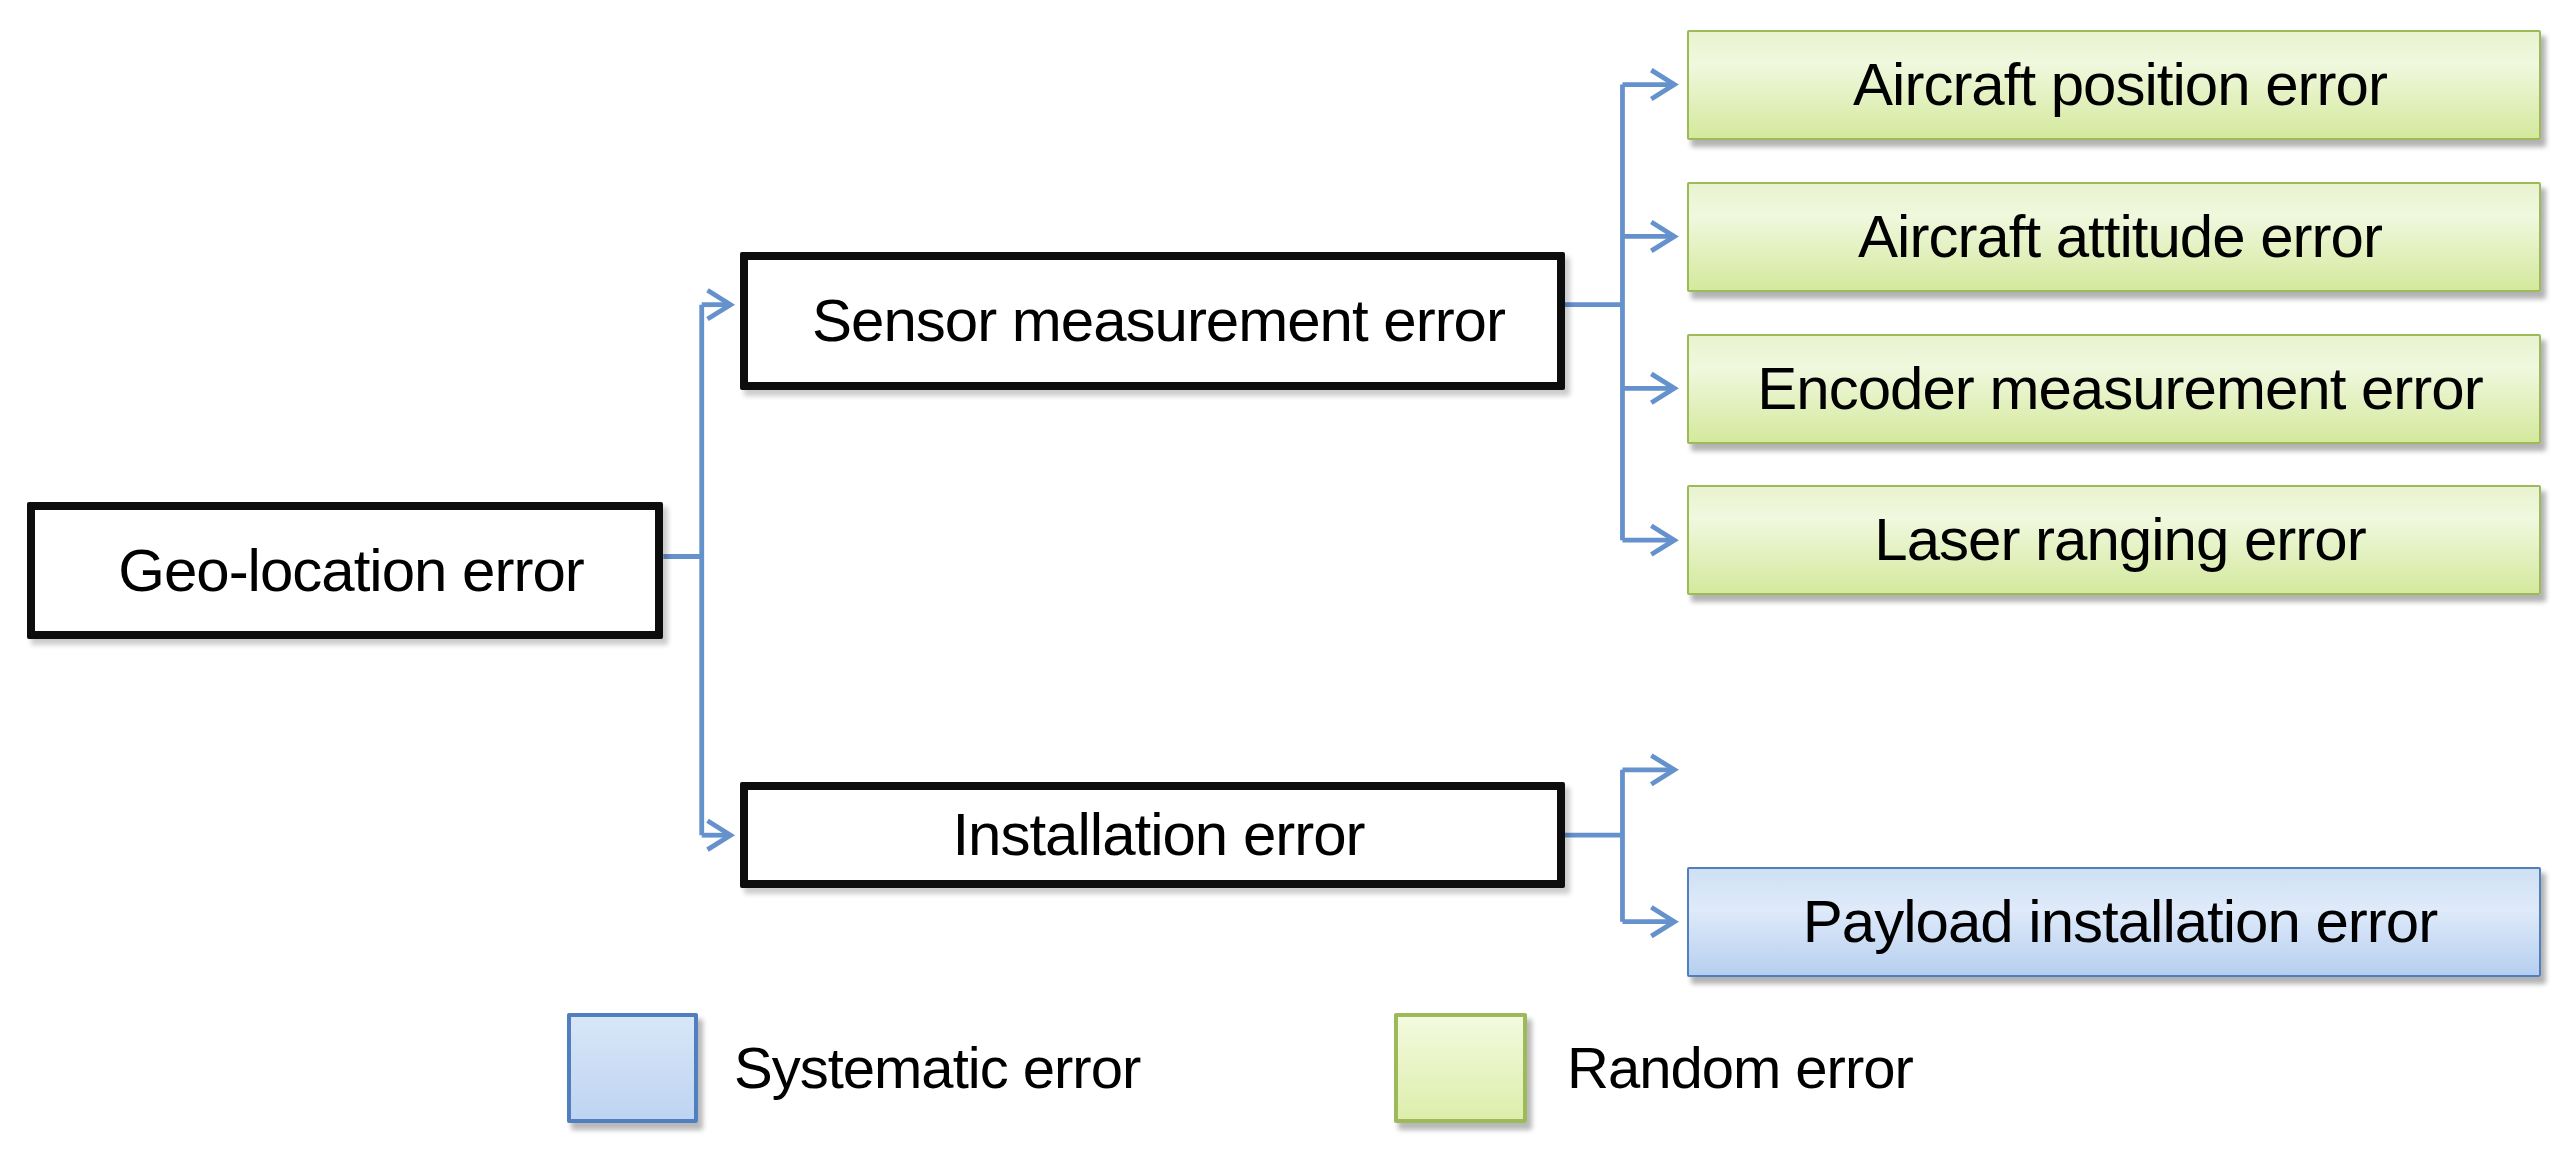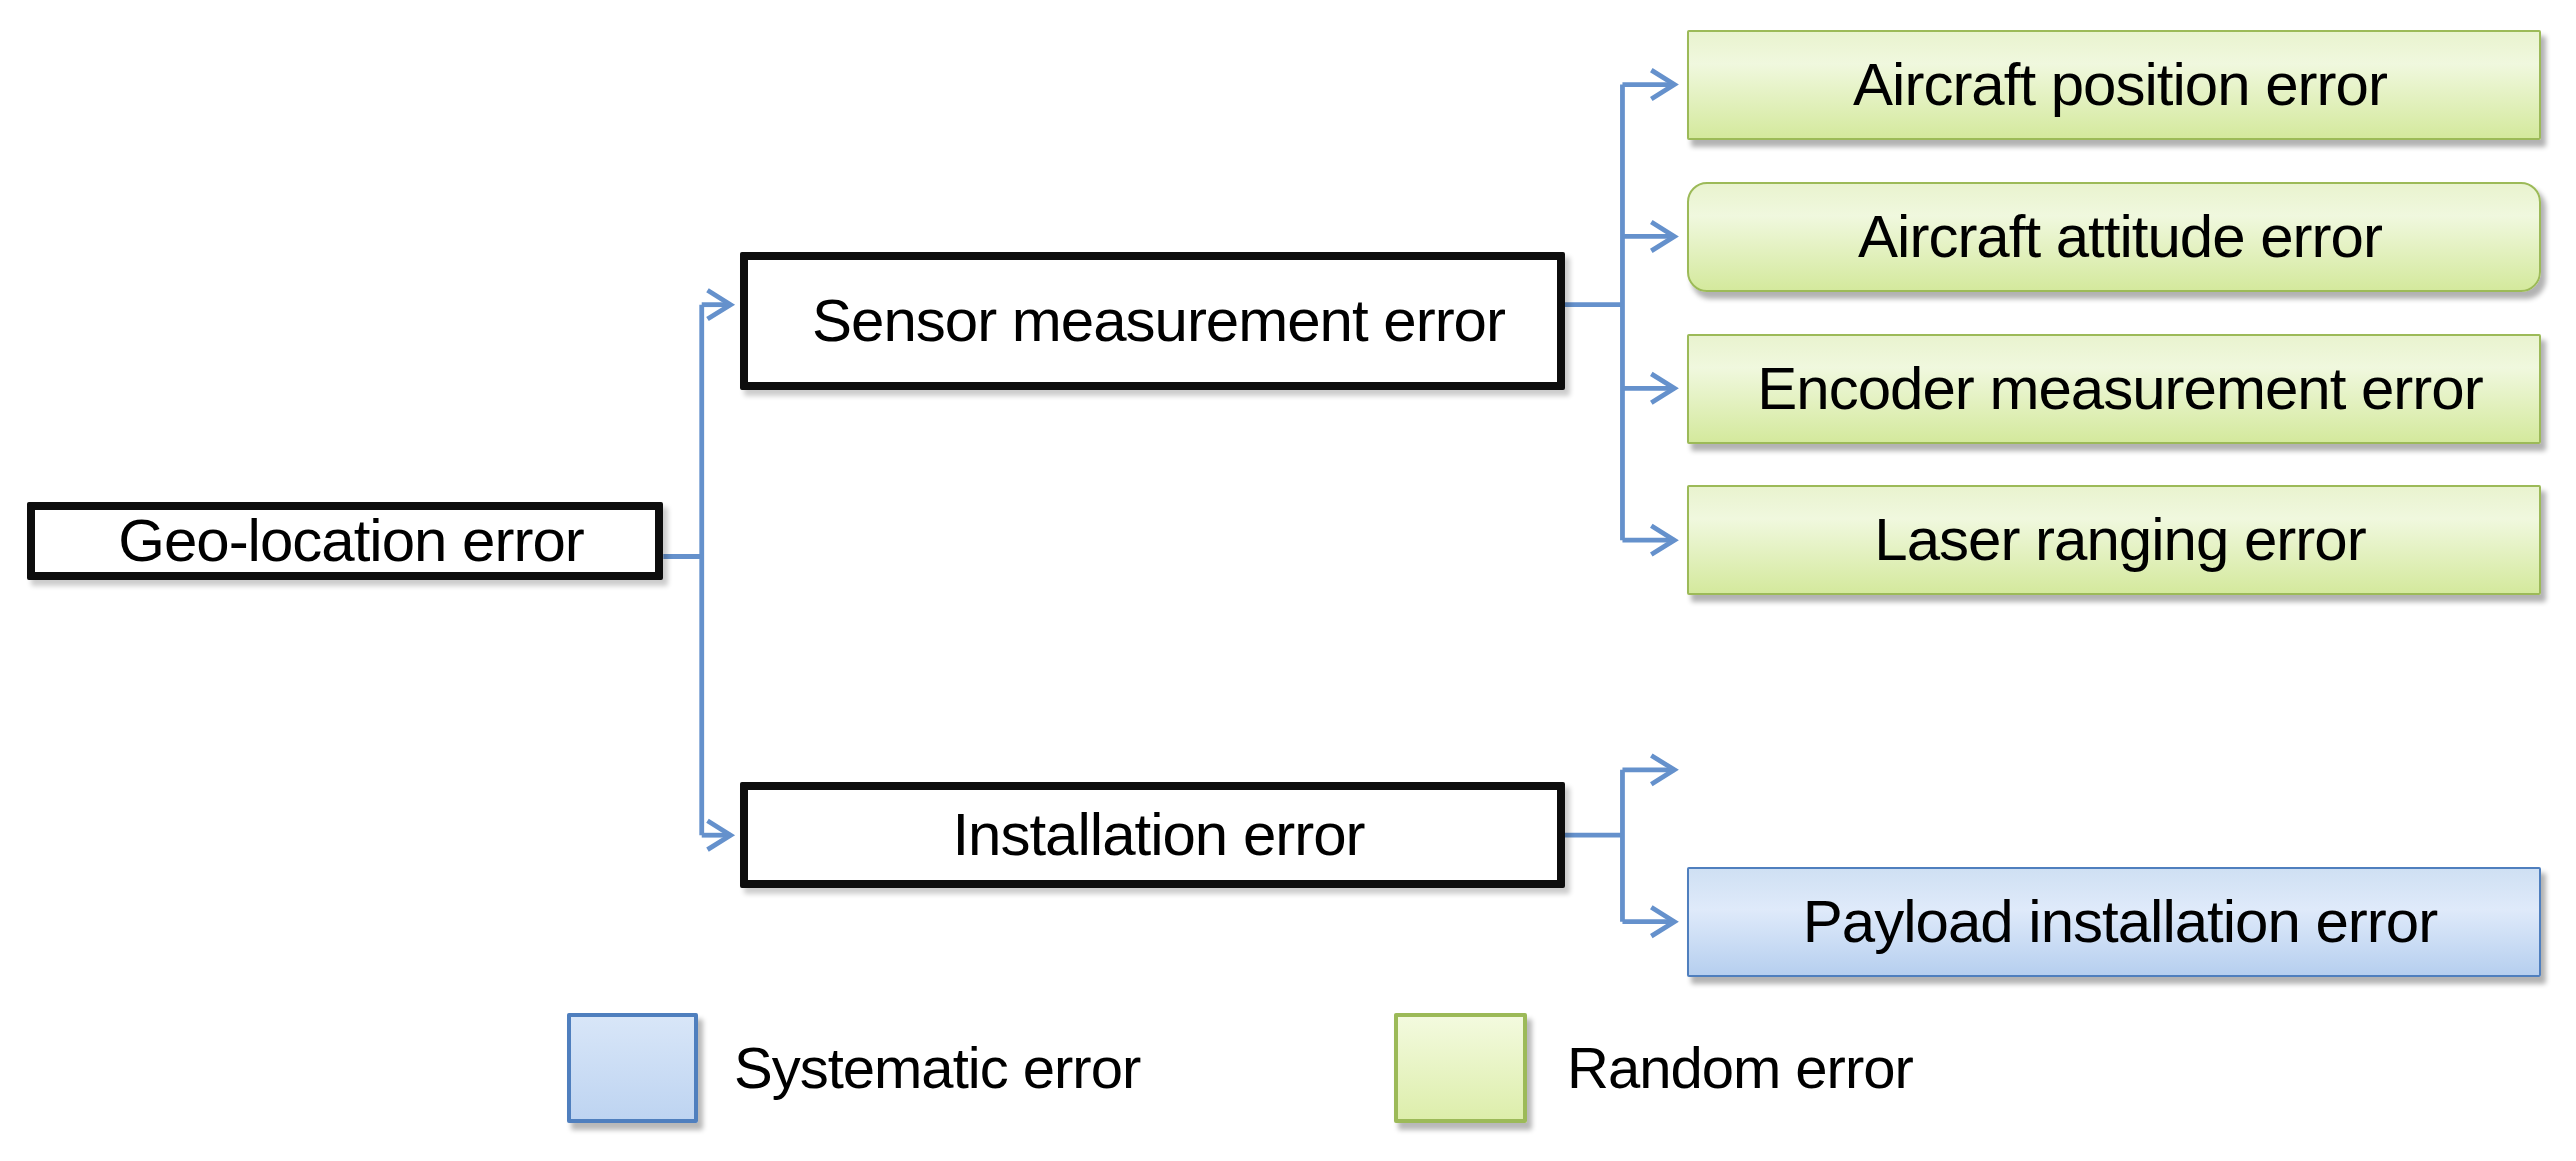--- a/index.html
+++ b/index.html
@@ -44,26 +44,26 @@
   .node--random{
     background:linear-gradient(to bottom, var(--random-top) 0%, var(--random-mid) 30%, var(--random-bottom) 100%);
     border:2.9px solid var(--random-border);
     box-shadow:4.8px 6.7px 5.8px rgba(0,0,0,0.30);
   }
   .node--systematic{
     background:linear-gradient(to bottom, var(--systematic-top) 0%, var(--systematic-mid) 38%, var(--systematic-bottom) 100%);
     border:2.9px solid var(--systematic-border);
     box-shadow:4.8px 6.7px 5.8px rgba(0,0,0,0.30);
   }
-  .node-root{left:27px;top:502px;width:636px;height:78px;}
+  .node-root{left:27px;top:502px;width:636px;height:137px;}
   .node-sensor{left:740px;top:252px;width:825px;height:138px;}
   .node-installation{left:740px;top:782px;width:825px;height:106px;text-align:right;}
   .child{left:1687px;width:854px;height:110px;}
   .child-0{top:30px;}
-  .child-1{top:182px;border-radius:20px;}
+  .child-1{top:182px;}
   .child-2{top:334px;}
   .child-3{top:485px;}
   .child-4{top:715px;}
   .child-5{top:867px;}
   .legend-swatch{
     position:absolute;top:1013px;height:110px;
     box-sizing:border-box;border-radius:1.9px;
     box-shadow:4.8px 6.7px 5.8px rgba(0,0,0,0.28);
   }
   .legend-swatch--systematic{

